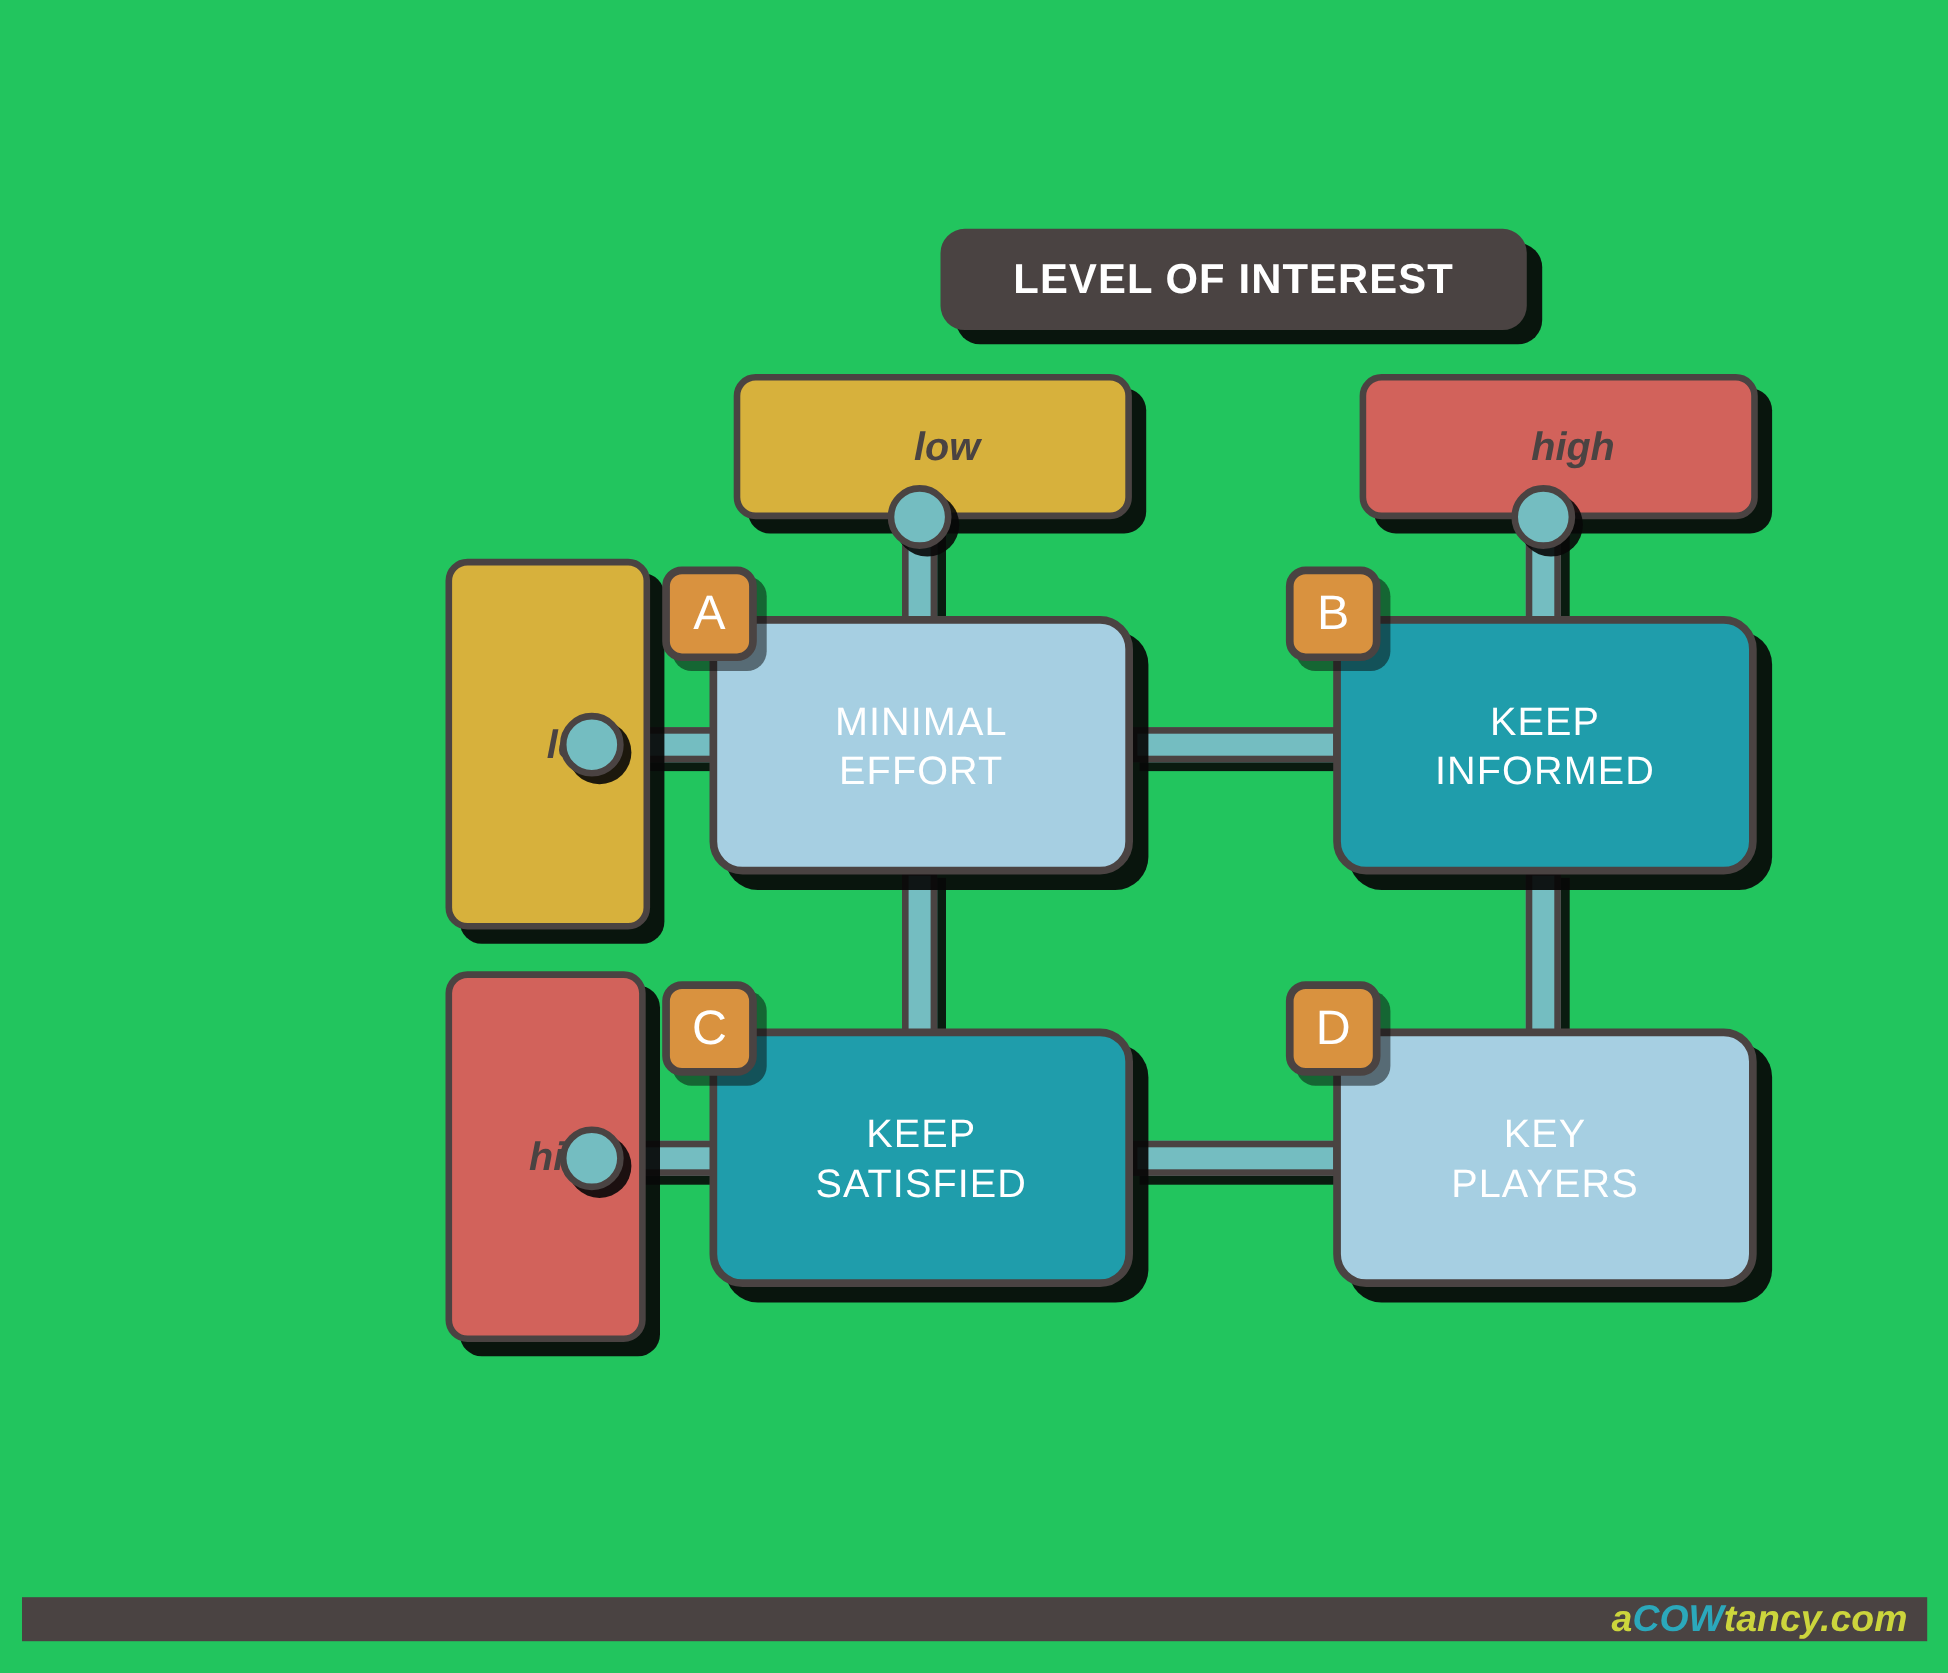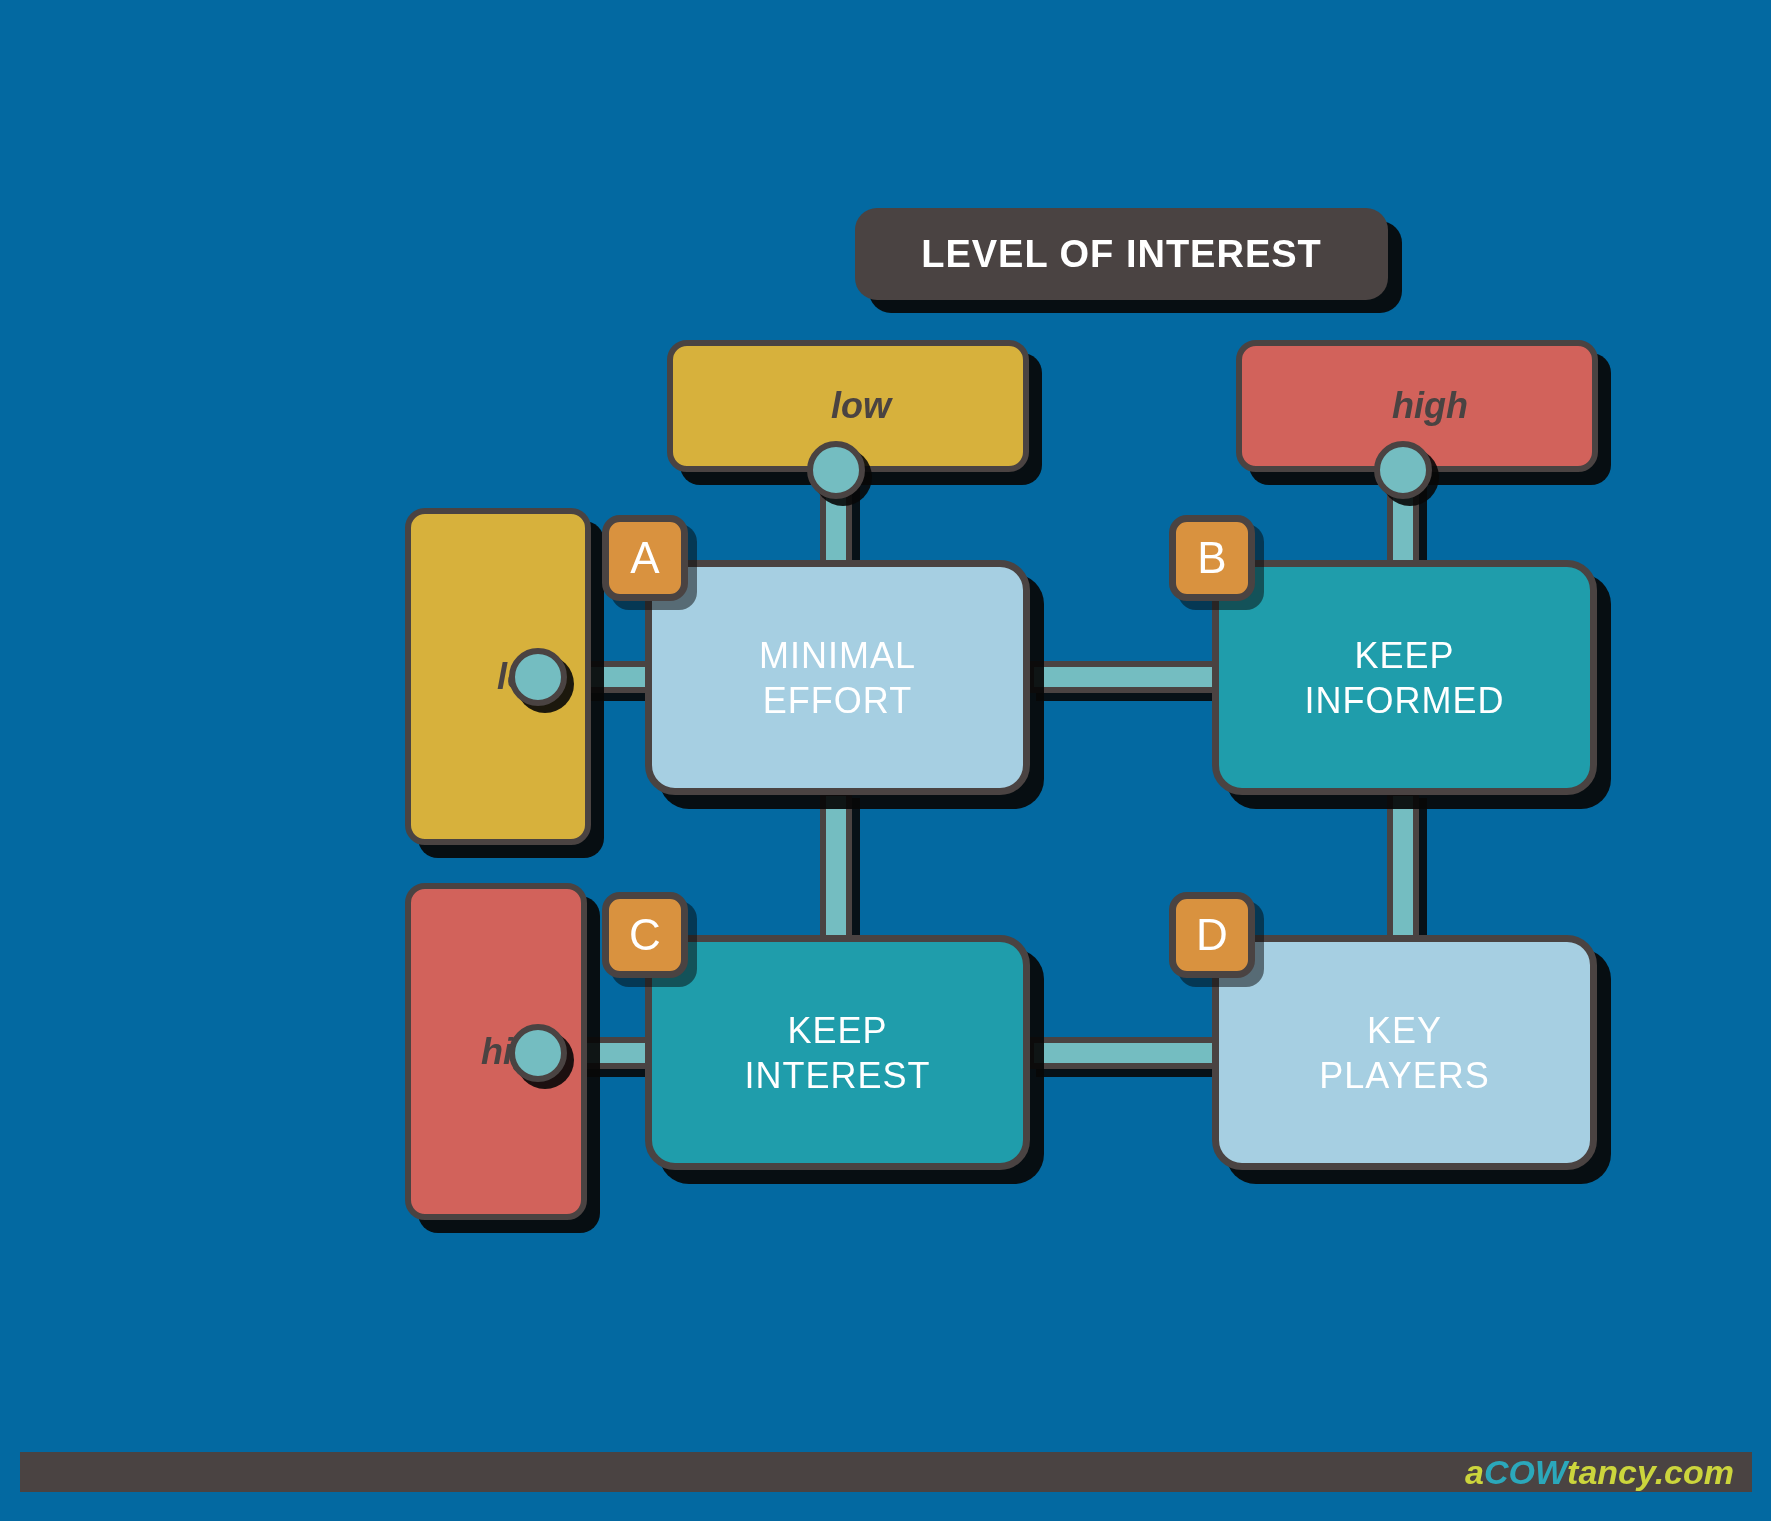--- a/index.html
+++ b/index.html
@@ -1,19 +1,19 @@
 <!DOCTYPE html>
 <html><head>
 <meta charset="utf-8">
 <style>
   html,body{margin:0;padding:0;background:#ffffff;}
   #canvas{
     position:relative;
     width:1771px;height:1521px;
-    background:#0369a1;
+    background:#22c55e;
     overflow:hidden;
     font-family:"Liberation Sans", sans-serif;
   }
   
   .plate{
     position:absolute;
     background:#4a4342;
     border-radius:22px;
     box-shadow:14px 13px 0 rgba(8,8,8,0.93);
     display:flex;align-items:center;justify-content:center;
@@ -155,21 +155,21 @@
   <div class="quad light" id="quad-a">
     <span>MINIMAL</span>
     <span>EFFORT</span>
   </div>
   <div class="quad teal" id="quad-b">
     <span>KEEP</span>
     <span>INFORMED</span>
   </div>
   <div class="quad teal" id="quad-c">
     <span>KEEP</span>
-    <span>INTEREST</span>
+    <span>SATISFIED</span>
   </div>
   <div class="quad light" id="quad-d">
     <span>KEY</span>
     <span>PLAYERS</span>
   </div>
 
   <div class="badge" id="badge-a">
     <span>A</span>
   </div>
   <div class="badge" id="badge-b">

